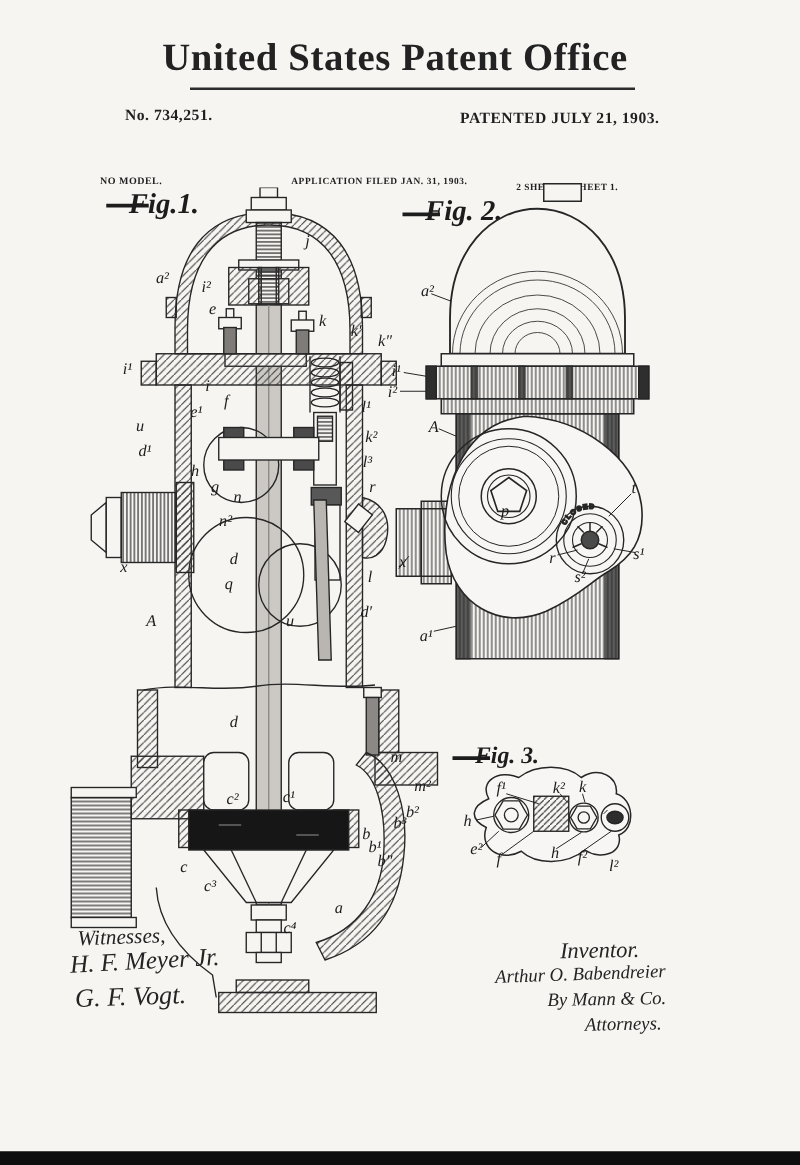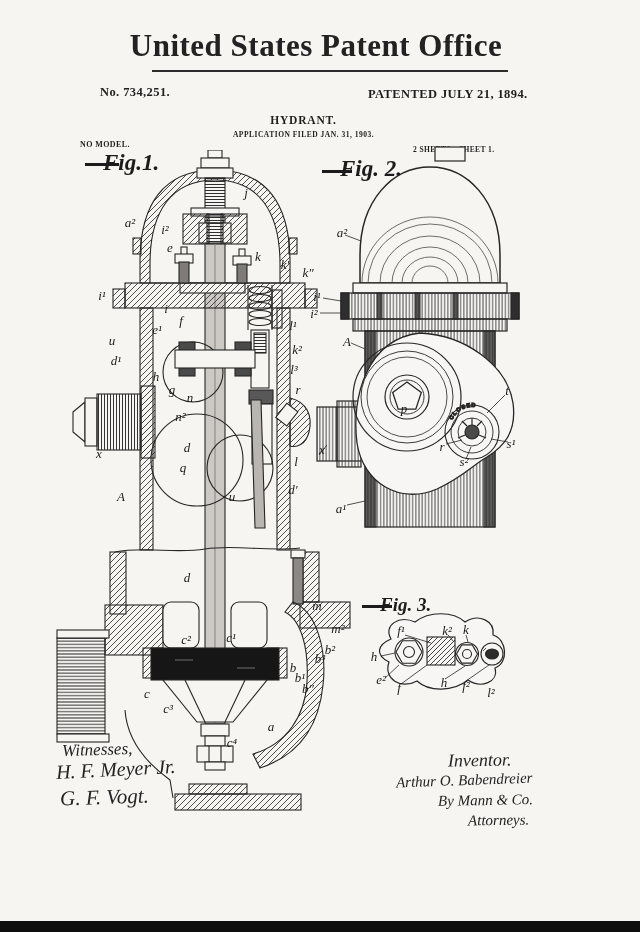--- a/index.html
+++ b/index.html
@@ -6,21 +6,21 @@
   body{background:#f6f5f2;font-family:"Liberation Serif","DejaVu Serif",serif;color:#1f1f1f;}
   .page{position:relative;width:640px;height:932px;background:#f6f5f2;}
   .abs{position:absolute;}
   
   .title{left:0;top:28px;width:632px;text-align:center;font-size:31px;font-weight:bold;letter-spacing:.5px;color:#222;}
   .title-rule{left:152px;top:70px;width:356px;height:2px;background:#2c2c2c;}
   .pat-no{left:100px;top:85px;font-size:12.5px;font-weight:bold;letter-spacing:.4px;}
   .pat-date{left:368px;top:87px;font-size:12.5px;font-weight:bold;letter-spacing:.4px;}
   .inv-name{left:0;top:100px;width:607px;text-align:center;font-size:12.5px;font-weight:bold;letter-spacing:.6px;}
   .inv-title{left:0;top:114px;width:607px;text-align:center;font-size:11.5px;font-weight:bold;letter-spacing:.8px;}
-  .app-line{left:0;top:130px;width:607px;text-align:center;font-size:7.5px;font-weight:bold;letter-spacing:.5px;}
+  .app-line{left:0;top:140px;width:607px;text-align:center;font-size:7.5px;font-weight:bold;letter-spacing:.5px;}
   .no-model{left:80px;top:140px;font-size:8px;font-weight:bold;letter-spacing:.4px;}
   .sheet-info{left:413px;top:145px;font-size:7.5px;font-weight:bold;letter-spacing:.4px;}
   
   .caption{font-style:italic;font-weight:bold;color:#1c1c1c;white-space:nowrap;}
   .cap1{left:103px;top:150px;font-size:23px;}
   .cap2{left:340px;top:156px;font-size:23px;}
   .cap3{left:380px;top:594px;font-size:19px;}
   .flourish{background:#1c1c1c;height:3px;}
   .fl1{left:85px;top:163px;width:34px;}
   .fl2{left:322px;top:170px;width:30px;}
@@ -45,22 +45,21 @@
   .bottom-bar{left:0;top:921px;width:640px;height:11px;background:#0e0e0e;}
 </style>
 </head>
 <body>
 
 <div class="page">
 
   <div class="abs title">United States Patent Office</div>
   <div class="abs title-rule"></div>
   <div class="abs pat-no">No. 734,251.</div>
-  <div class="abs pat-date">PATENTED JULY 21, 1894.</div>
-  <div class="abs inv-title">HYDRANT.</div>
+  <div class="abs pat-date">PATENTED JULY 21, 1903.</div>
   <div class="abs app-line">APPLICATION FILED JAN. 31, 1903.</div>
   <div class="abs no-model">NO MODEL.</div>
   <div class="abs sheet-info">2 SHEETS—SHEET 1.</div>
 
   <div class="abs flourish fl1"></div>
   <div class="abs caption cap1">Fig.1.</div>
   <div class="abs flourish fl2"></div>
   <div class="abs caption cap2">Fig. 2.</div>
   <div class="abs flourish fl3"></div>
   <div class="abs caption cap3">Fig. 3.</div>

